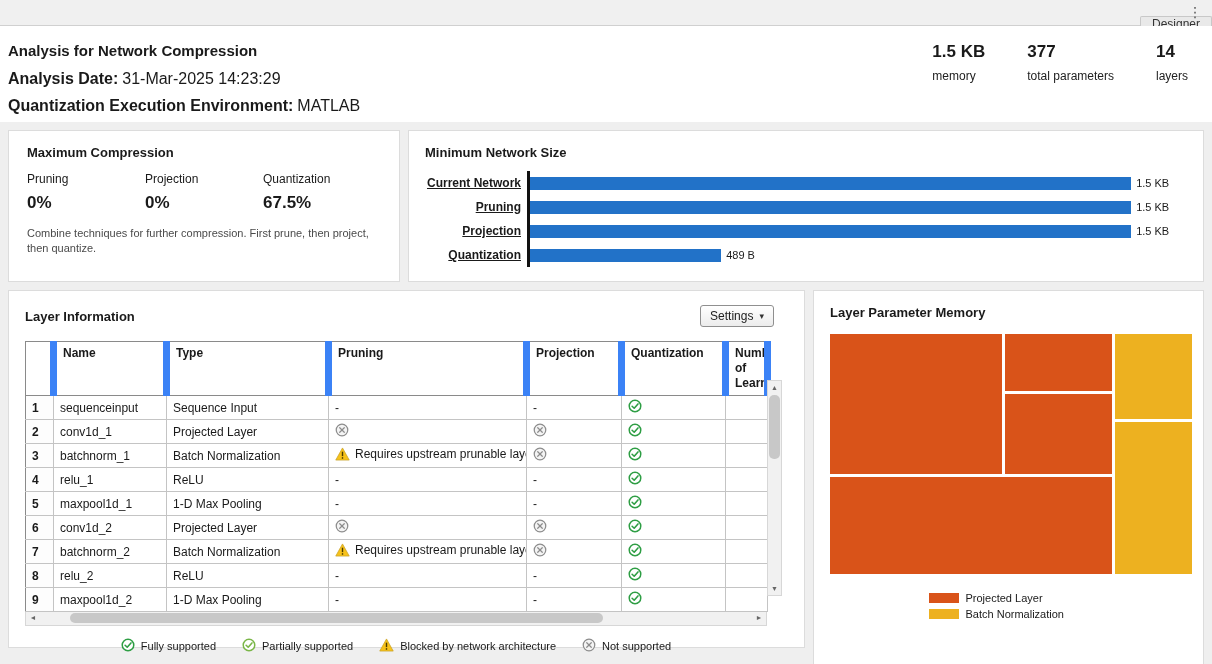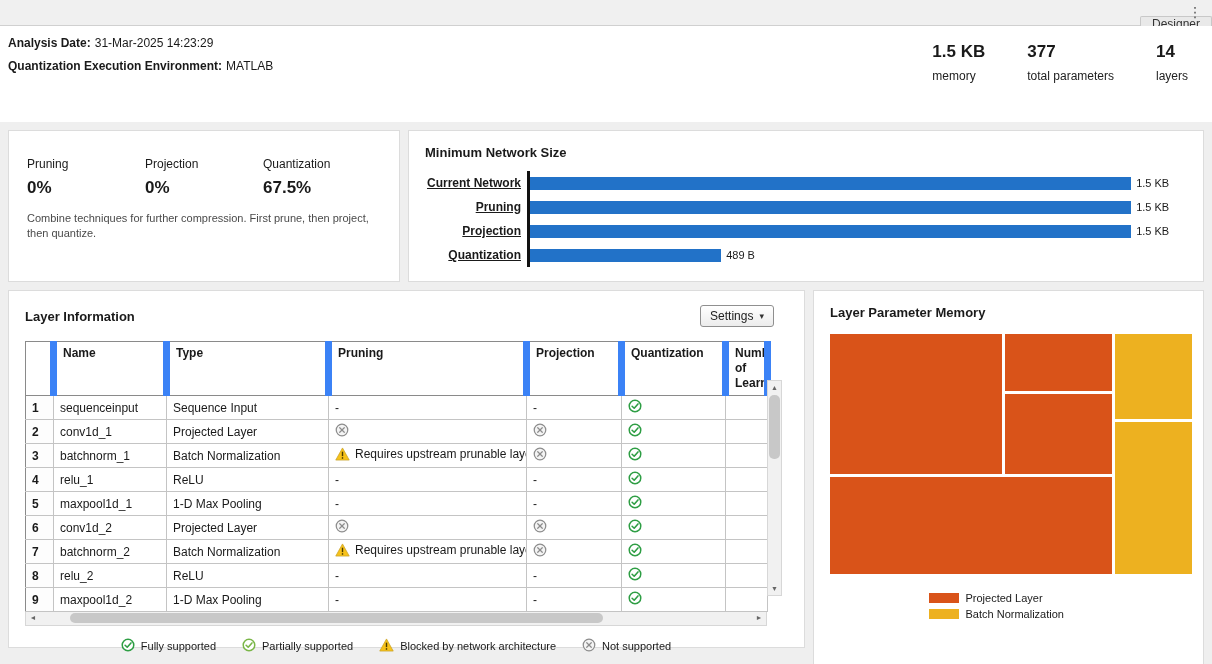--- a/index.html
+++ b/index.html
@@ -20,21 +20,21 @@
          font-size:12px; color:#333; background:#e9e9e9;
          border:1px solid #c8c8c8; border-bottom:none; border-radius:2px 2px 0 0; margin-left:3px; }
   .tab.active { background:#c4b5fd; margin-bottom:-1px; height:26px;
                 box-shadow:inset 0 -2px 0 #2272C8; border-bottom:1px solid #fff;margin-left:20px; }
   .tab .close { font-size:13px; color:#555; line-height:1; padding:0 1px; cursor:default; }
   .menu-dots { position:absolute; right:10px; top:4px; font-size:14px; color:#555; }
 
   
   .hdr { position:relative; height:96px; background:#fff; padding:10px 0 0 8px; }
   .hdr-title { font-size:15px; font-weight:bold; margin:6px 0 11px 0; }
-  .hdr-meta { font-size:12px; margin:0 4px 9px 0; }
+  .hdr-meta { font-size:16px; margin:0 4px 9px 0; }
   .hdr-meta b { font-weight:bold; }
   .hdr-meta span { margin-left:4px; }
   .stats { position:absolute; top:16px; right:24px; display:flex; gap:42px; }
   .stat-value { font-size:17px; font-weight:bold; }
   .stat-label { font-size:12px; color:#222; margin-top:7px; }
 
   
   .content { background:#efefef; height:542px; padding:8px; }
   .row { display:flex; gap:8px; }
   .row2 { margin-top:8px; }
@@ -117,20 +117,21 @@
     <span>Designer</span>
   </div>
   <div class="tab active">
     <span>Compression Analyzer</span>
     <span class="close">×</span>
   </div>
   <div class="menu-dots">⋮</div>
 </div>
 
 <div class="hdr">
+  <div class="hdr-title">Analysis for Network Compression</div>
   <div class="hdr-meta">
     <b>Analysis Date:</b><span>31-Mar-2025 14:23:29</span>
   </div>
   <div class="hdr-meta">
     <b>Quantization Execution Environment:</b><span>MATLAB</span>
   </div>
   <div class="stats">
     <div>
       <div class="stat-value">1.5 KB</div>
       <div class="stat-label">memory</div>
@@ -144,20 +145,21 @@
       <div class="stat-label">layers</div>
     </div>
   </div>
 </div>
 
 <div class="content">
 
   <div class="row">
 
     <div class="card card-maxcomp">
+      <div class="card-title">Maximum Compression</div>
       <div class="mc-cols">
         <div class="mc-col">
           <div class="mc-label">Pruning</div>
           <div class="mc-value">0%</div>
         </div>
         <div class="mc-col">
           <div class="mc-label">Projection</div>
           <div class="mc-value">0%</div>
         </div>
         <div class="mc-col">

